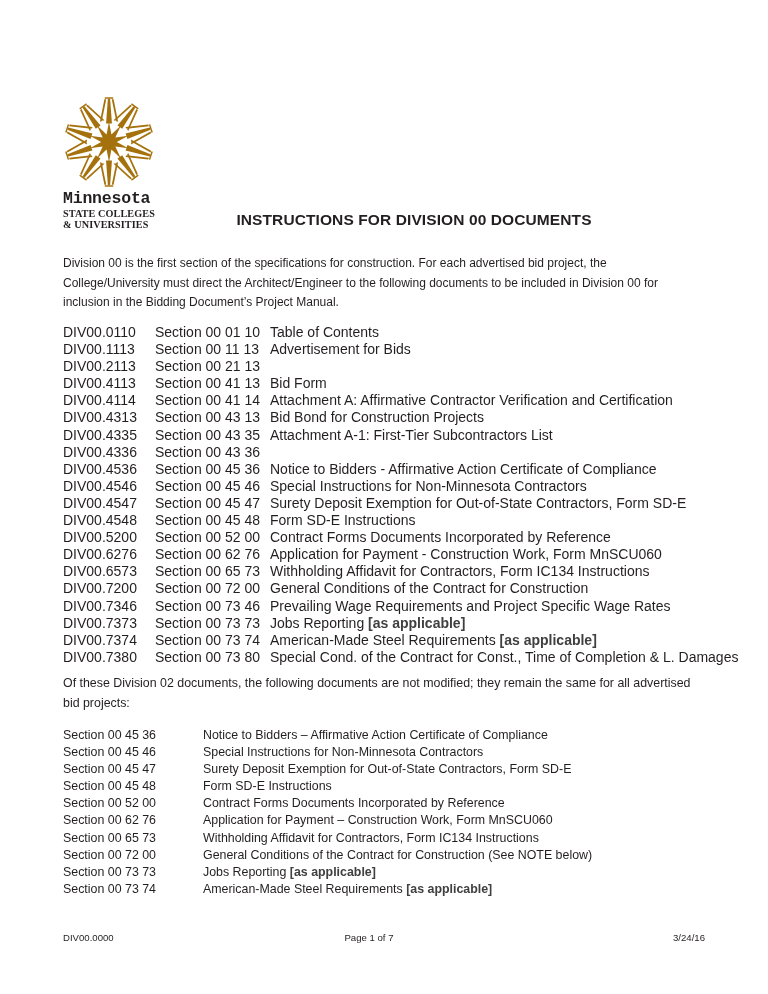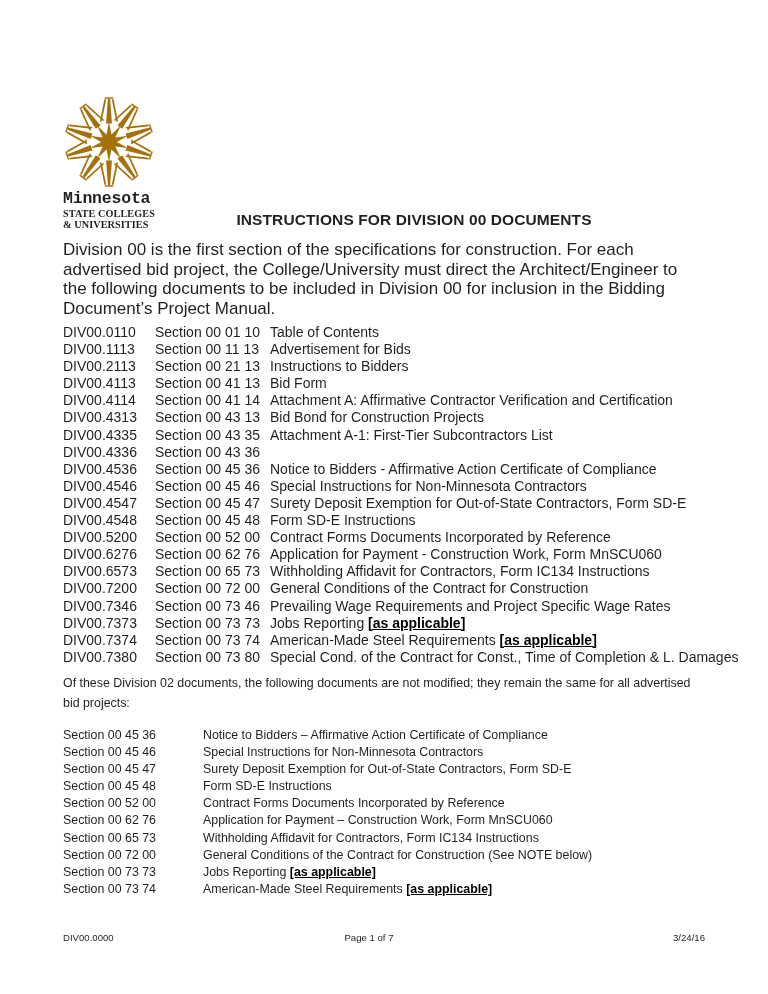--- a/index.html
+++ b/index.html
@@ -64,23 +64,23 @@
     font-size: 15.5px;
     font-weight: bold;
     letter-spacing: 0.1px;
     color: #231f20;
   }
 
   
   .intro {
     position: absolute;
     left: 63px;
-    top: 240px;
+    top: 254px;
     width: 632px;
-    font-size: 17px;
+    font-size: 12px;
     line-height: 19.6px;
     color: #231f20;
   }
 
   
   .doclist {
     position: absolute;
     left: 63px;
     top: 324px;
     width: 646px;
@@ -118,23 +118,22 @@
     color: #231f20;
   }
   .samelist .row {
     display: flex;
     white-space: nowrap;
   }
   .samelist .c-sec   { width: 140px; flex: 0 0 140px; }
   .samelist .c-title { flex: 1 1 auto; }
 
   .flag {
-    color: #000000;
+    color: #404040;
     font-weight: bold;
-    text-decoration: underline;
   }
 
   
   .footer {
     position: absolute;
     left: 63px;
     top: 932px;
     width: 642px;
     font-size: 9.6px;
     color: #231f20;
@@ -216,21 +215,20 @@
         <div class="c-title">Table of Contents</div>
       </div>
       <div class="row">
         <div class="c-id">DIV00.1113</div>
         <div class="c-sec">Section 00 11 13</div>
         <div class="c-title">Advertisement for Bids</div>
       </div>
       <div class="row">
         <div class="c-id">DIV00.2113</div>
         <div class="c-sec">Section 00 21 13</div>
-        <div class="c-title">Instructions to Bidders</div>
       </div>
       <div class="row">
         <div class="c-id">DIV00.4113</div>
         <div class="c-sec">Section 00 41 13</div>
         <div class="c-title">Bid Form</div>
       </div>
       <div class="row">
         <div class="c-id">DIV00.4114</div>
         <div class="c-sec">Section 00 41 14</div>
         <div class="c-title">Attachment A: Affirmative Contractor Verification and Certification</div>

